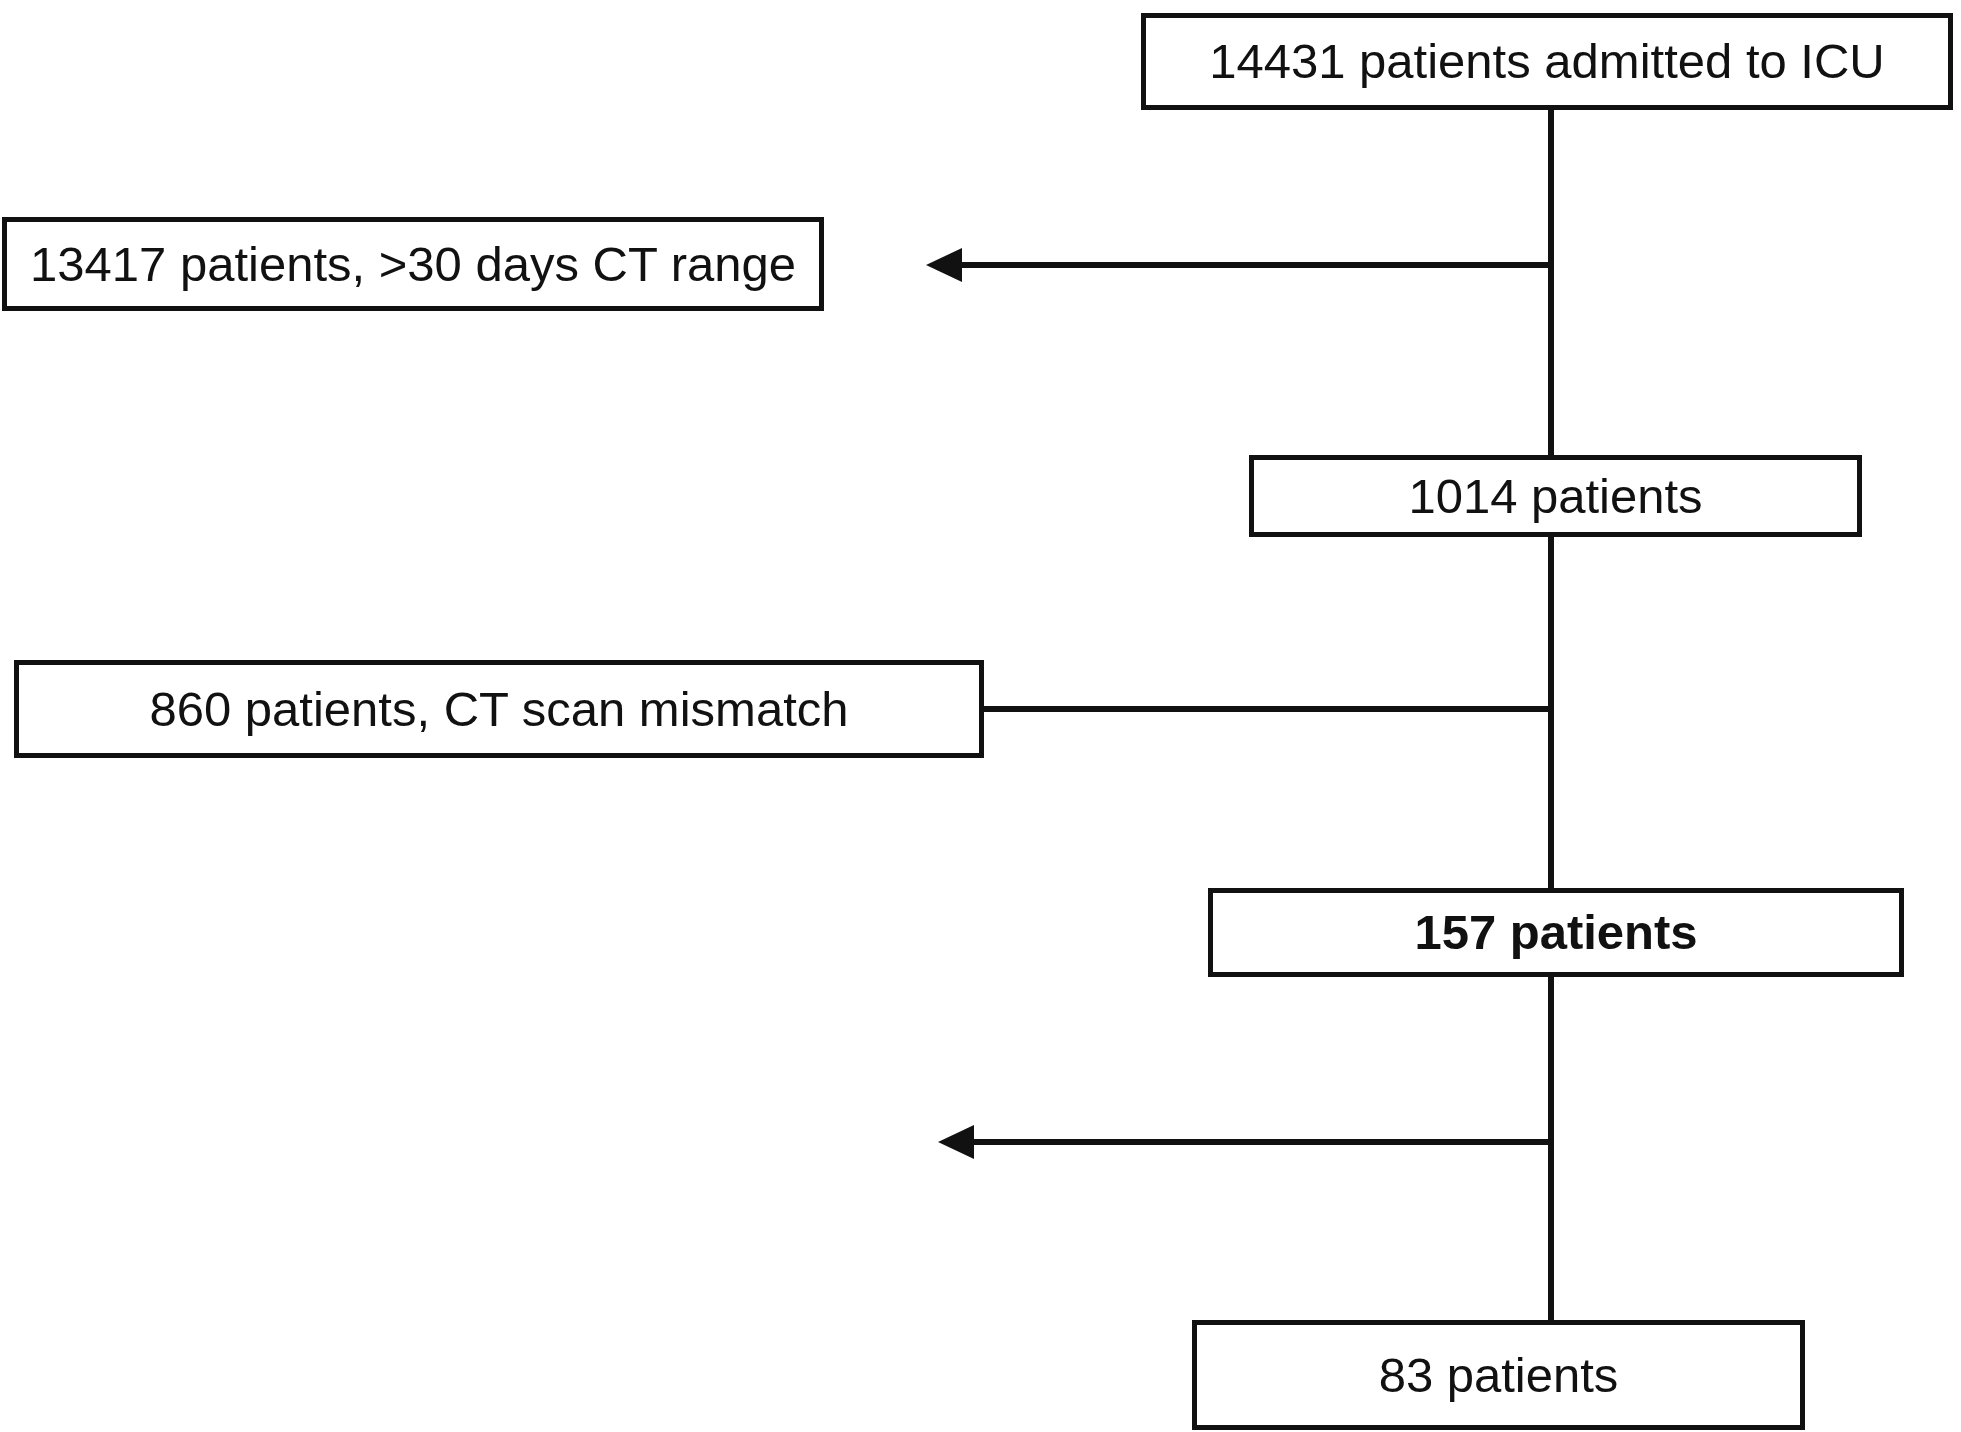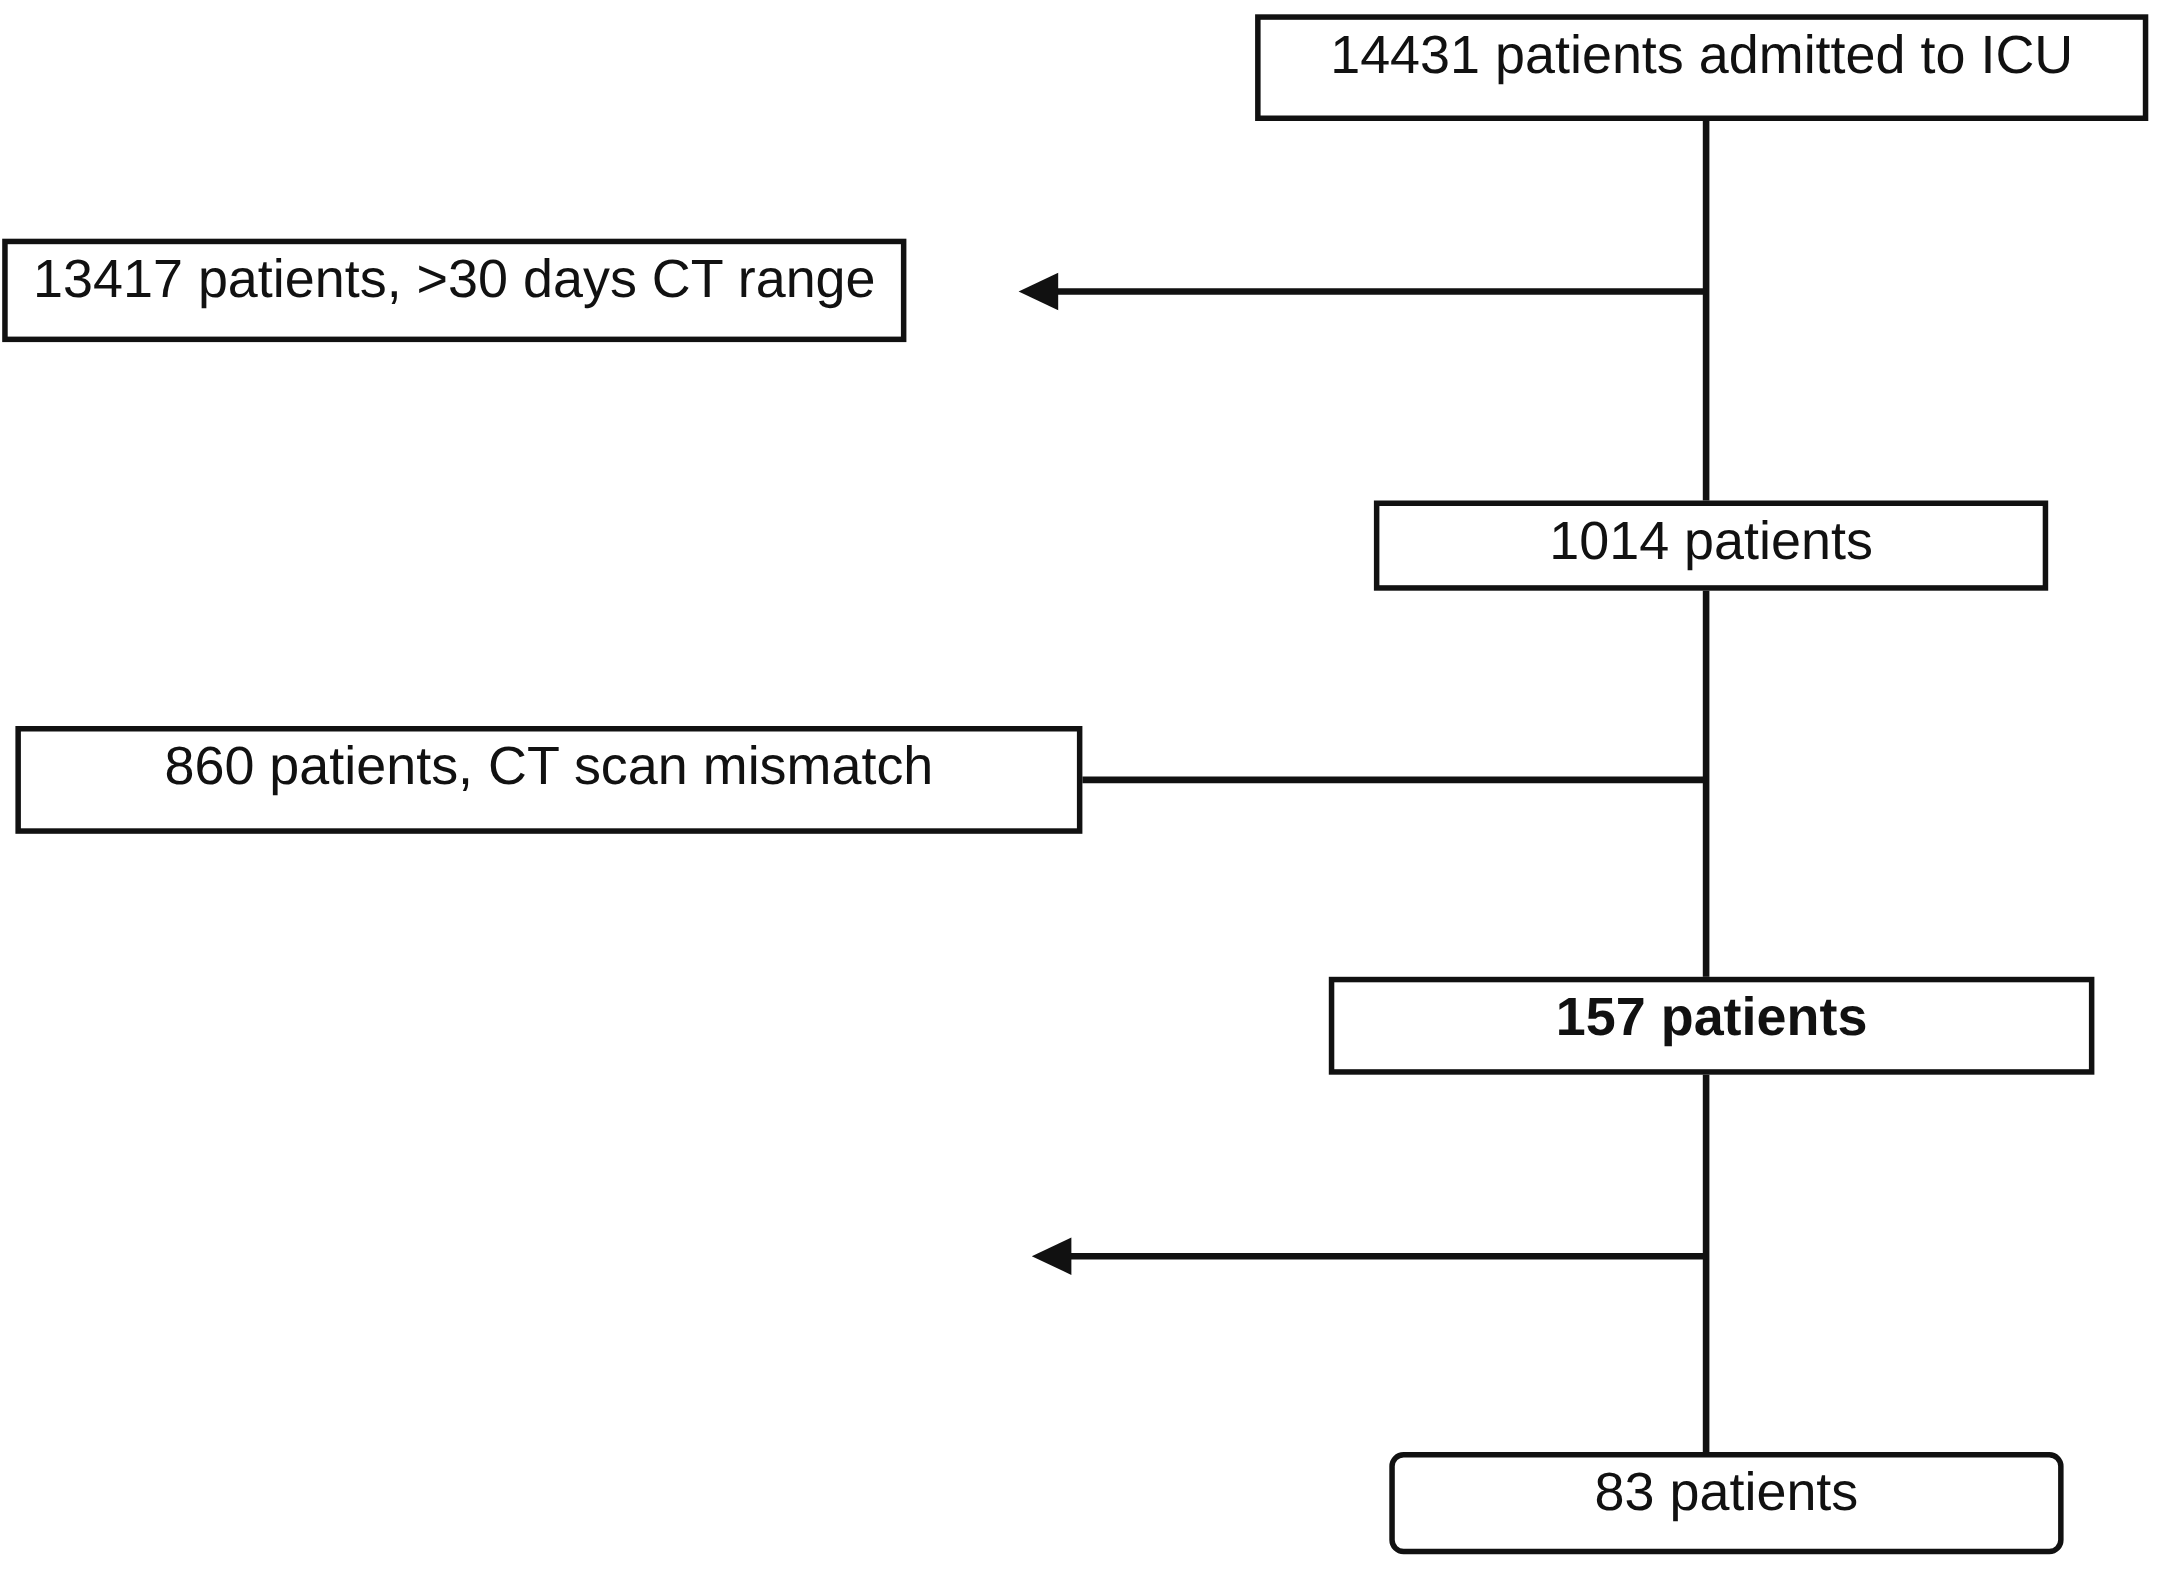--- a/index.html
+++ b/index.html
@@ -25,32 +25,32 @@
     z-index: 1;
   }
   .flow-box {
     position: absolute;
     box-sizing: border-box;
     border: 5px solid #111111;
     background: #ffffff;
     display: flex;
     flex-direction: column;
     align-items: center;
-    justify-content: flex-start;
+    justify-content: center;
     text-align: center;
     font-size: 49px;
     line-height: 1.32;
     white-space: nowrap;
     z-index: 2;
   }
   
   .box-admitted { left: 1141px; top: 13px;   width: 812px; height: 97px; }
   .box-1014     { left: 1249px; top: 455px;  width: 613px; height: 82px; }
   .box-157      { left: 1208px; top: 888px;  width: 696px; height: 89px; font-weight: bold; }
-  .box-83       { left: 1263px; top: 1320px; width: 613px; height: 93px; border-radius: 13px; }
+  .box-83       { left: 1192px; top: 1320px; width: 613px; height: 110px; }
   
   .box-excl-1   { left: 2px;  top: 217px;  width: 822px; height: 94px; }
   .box-excl-2   { left: 14px;  top: 660px;  width: 970px; height: 98px; }
   .box-excl-3   { left: 33px;  top: 1059px; width: 894px; height: 166px; }
   .excl-line { display: block; }
 </style>
 </head>
 <body>
 
 <div id="canvas">

